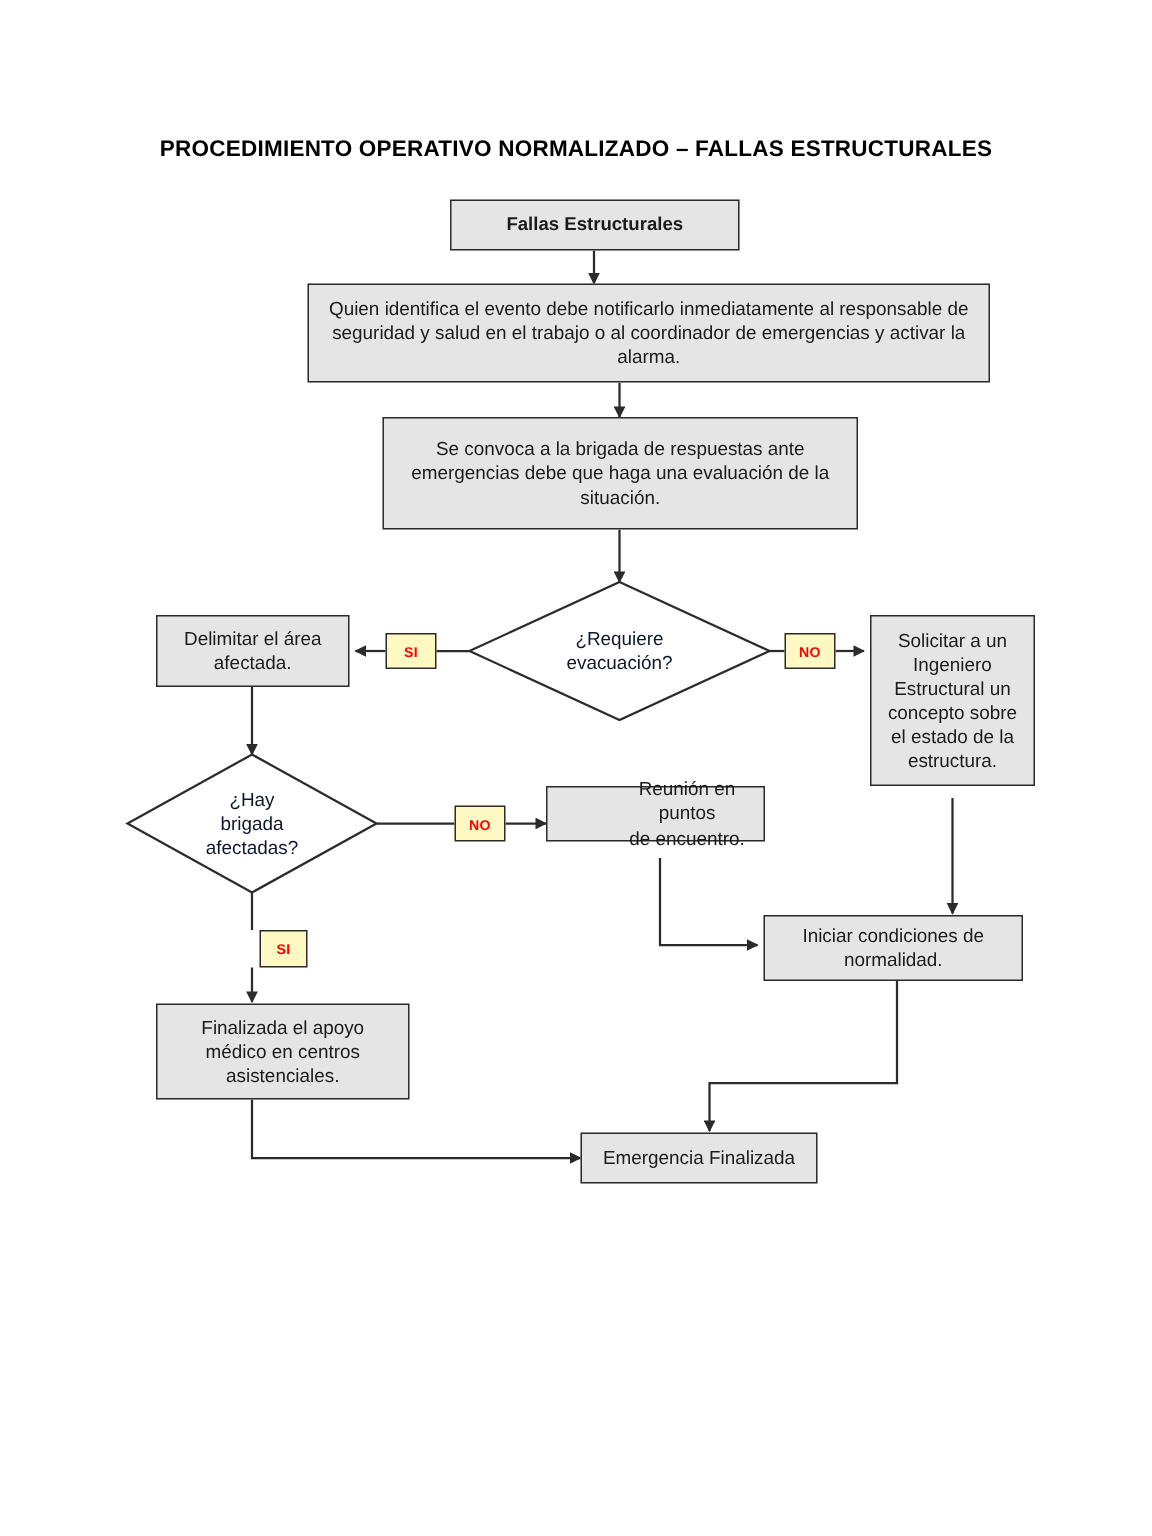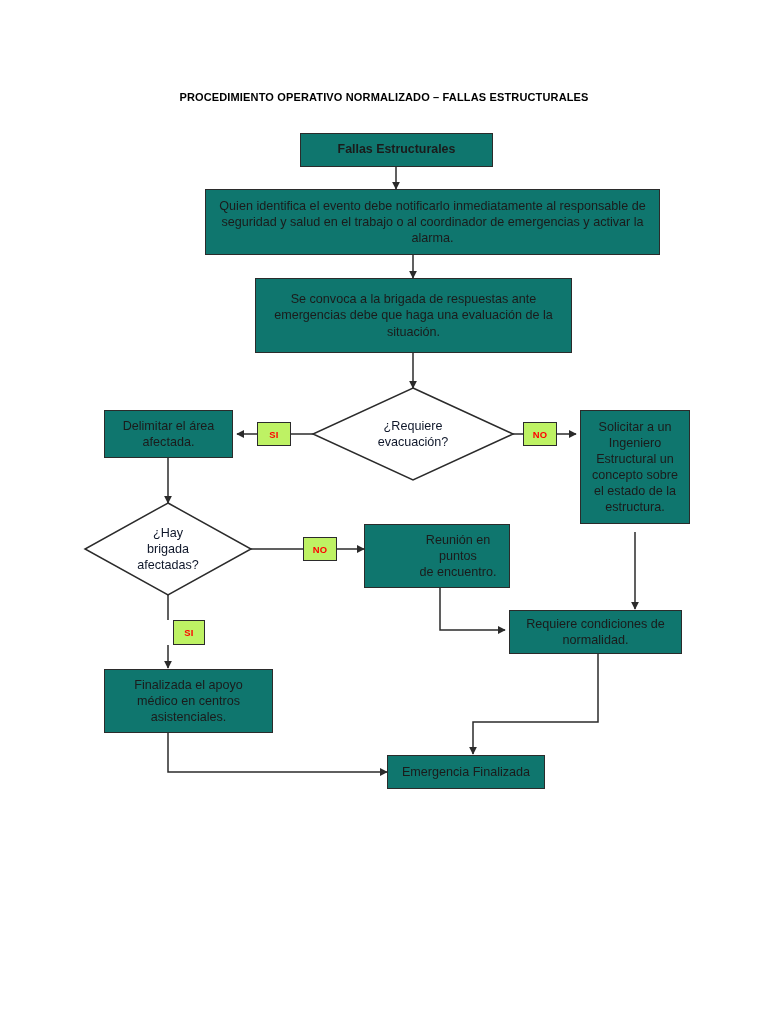--- a/index.html
+++ b/index.html
@@ -24,31 +24,31 @@
     width: 768px;
     height: 1024px;
   }
 
   .doc-title {
     position: absolute;
     left: 0;
     top: 91px;
     width: 768px;
     text-align: center;
-    font-size: 11px;
+    font-size: 15px;
     font-weight: bold;
     letter-spacing: 0.15px;
     color: #000000;
   }
 
   
   .node {
     position: absolute;
     box-sizing: border-box;
-    background: #0f766e;
+    background: #e5e5e5;
     border: 1.3px solid #2b2b2b;
     display: flex;
     align-items: center;
     justify-content: center;
     text-align: center;
     font-size: 12.6px;
     line-height: 1.28;
     color: #1b1b1b;
     padding: 2px 6px;
   }
@@ -85,21 +85,21 @@
     line-height: 1.28;
     color: #0f172a;
     white-space: pre-line;
     pointer-events: none;
   }
 
   
   .branch-tag {
     position: absolute;
     box-sizing: border-box;
-    background: #bef264;
+    background: #fef9c3;
     border: 1.2px solid #2b2b2b;
     display: flex;
     align-items: center;
     justify-content: center;
     font-size: 9.4px;
     font-weight: bold;
     letter-spacing: 0.3px;
   }
 </style>
 </head>
@@ -197,27 +197,27 @@
 </div>
 
 <div class="branch-tag" style="left:303px; top:537px; width:34px; height:24px; color:#ff0000;">
   <span>NO</span>
 </div>
 
 <div class="branch-tag" style="left:173px; top:620px; width:32px; height:25px; color:#ff0000;">
   <span>SI</span>
 </div>
 
-<div class="node" style="left:364px; top:524px; width:146px; height:64px;padding-left:48px;">
+<div class="node" style="left:364px; top:524px; width:146px; height:37px;padding-left:48px;">
   <span class="node-text">Reunión en puntos
 de encuentro.</span>
 </div>
 
 <div class="node" style="left:509px; top:610px; width:173px; height:44px;">
-  <span class="node-text">Requiere condiciones de
+  <span class="node-text">Iniciar condiciones de
 normalidad.</span>
 </div>
 
 <div class="node" style="left:104px; top:669px; width:169px; height:64px;">
   <span class="node-text">Finalizada el apoyo
 médico en centros
 asistenciales.</span>
 </div>
 
 <div class="node" style="left:387px; top:755px; width:158px; height:34px;">

